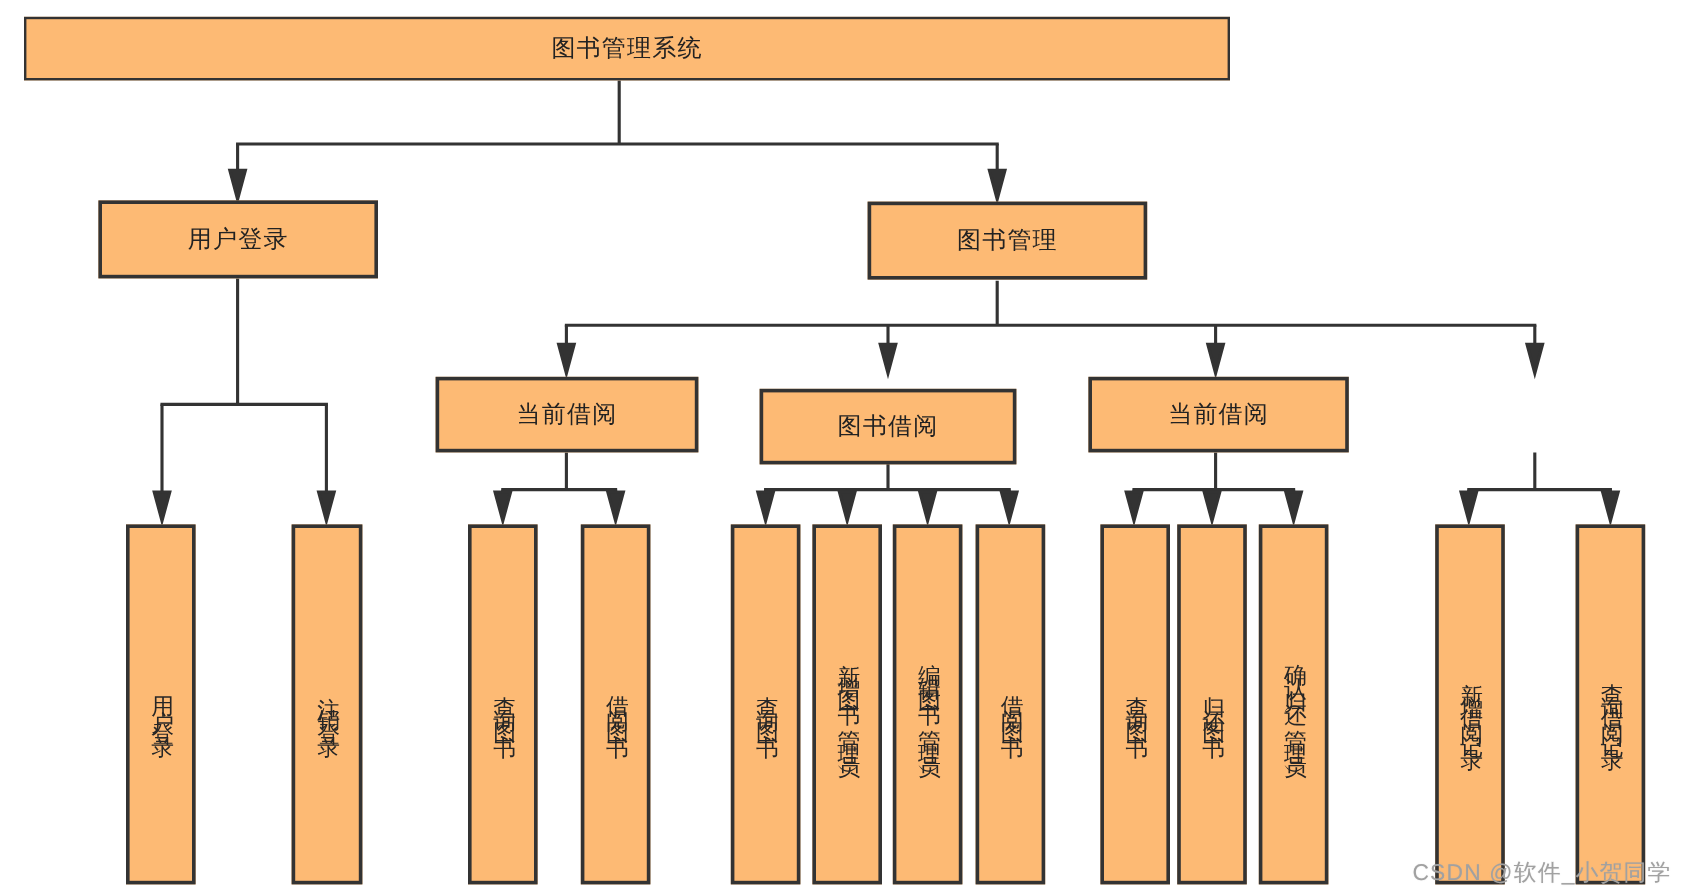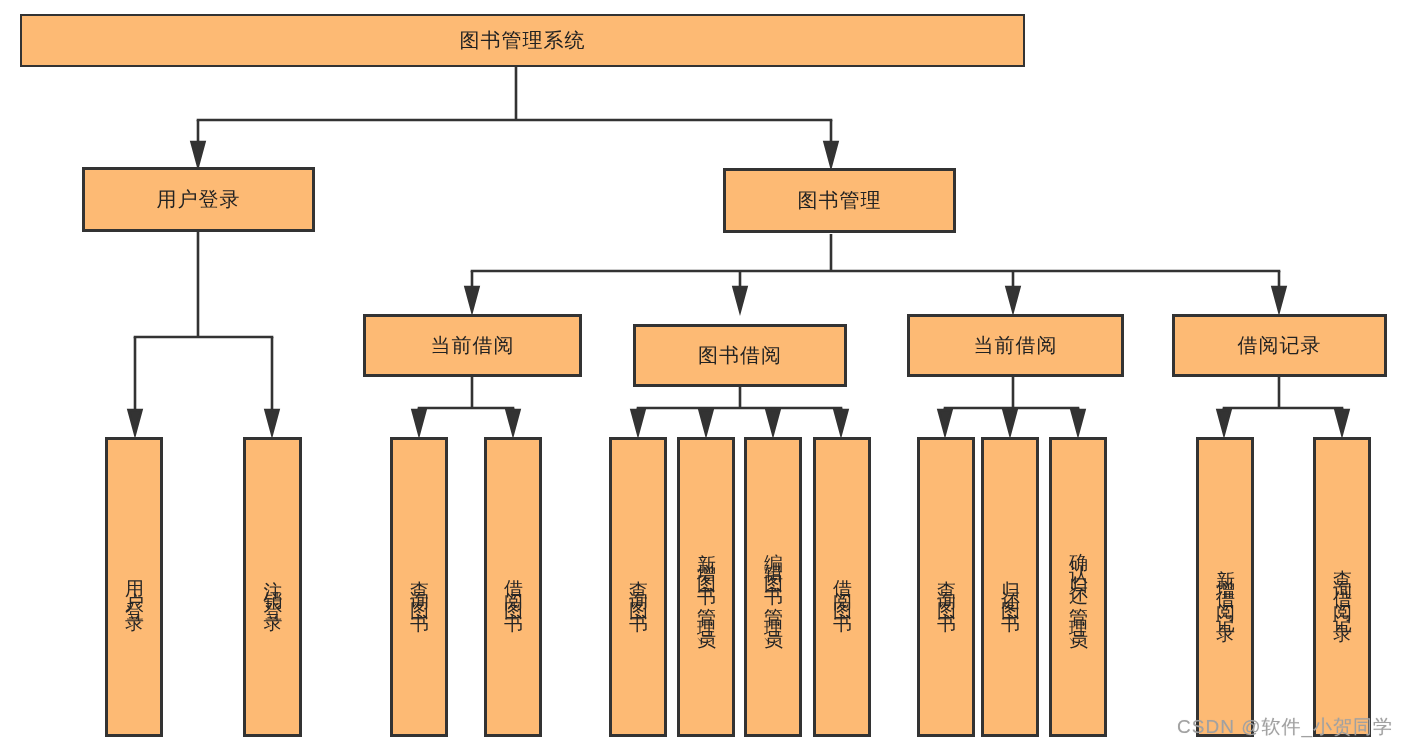--- a/index.html
+++ b/index.html
@@ -127,23 +127,20 @@
 
   <div class="node hlab" style="left:363px; top:314px; width:219px; height:63px;">
     <span>当前借阅</span>
   </div>
   <div class="node hlab" style="left:633px; top:324px; width:214px; height:63px;justify-content:center;">
     <span>图书借阅</span>
   </div>
   <div class="node hlab" style="left:907px; top:314px; width:217px; height:63px;">
     <span>当前借阅</span>
   </div>
-  <div class="node hlab" style="left:1172px; top:314px; width:215px; height:63px;">
-    <span>借阅记录</span>
-  </div>
 
   <div class="node leaf" style="left:105px; top:437px; width:58px; height:300px;">
     <span class="vtext">用户登录</span>
   </div>
   <div class="node leaf" style="left:243px; top:437px; width:59px; height:300px;">
     <span class="vtext">注销登录</span>
   </div>
 
   <div class="node leaf" style="left:390px; top:437px; width:58px; height:300px;">
     <span class="vtext">查询图书</span>

